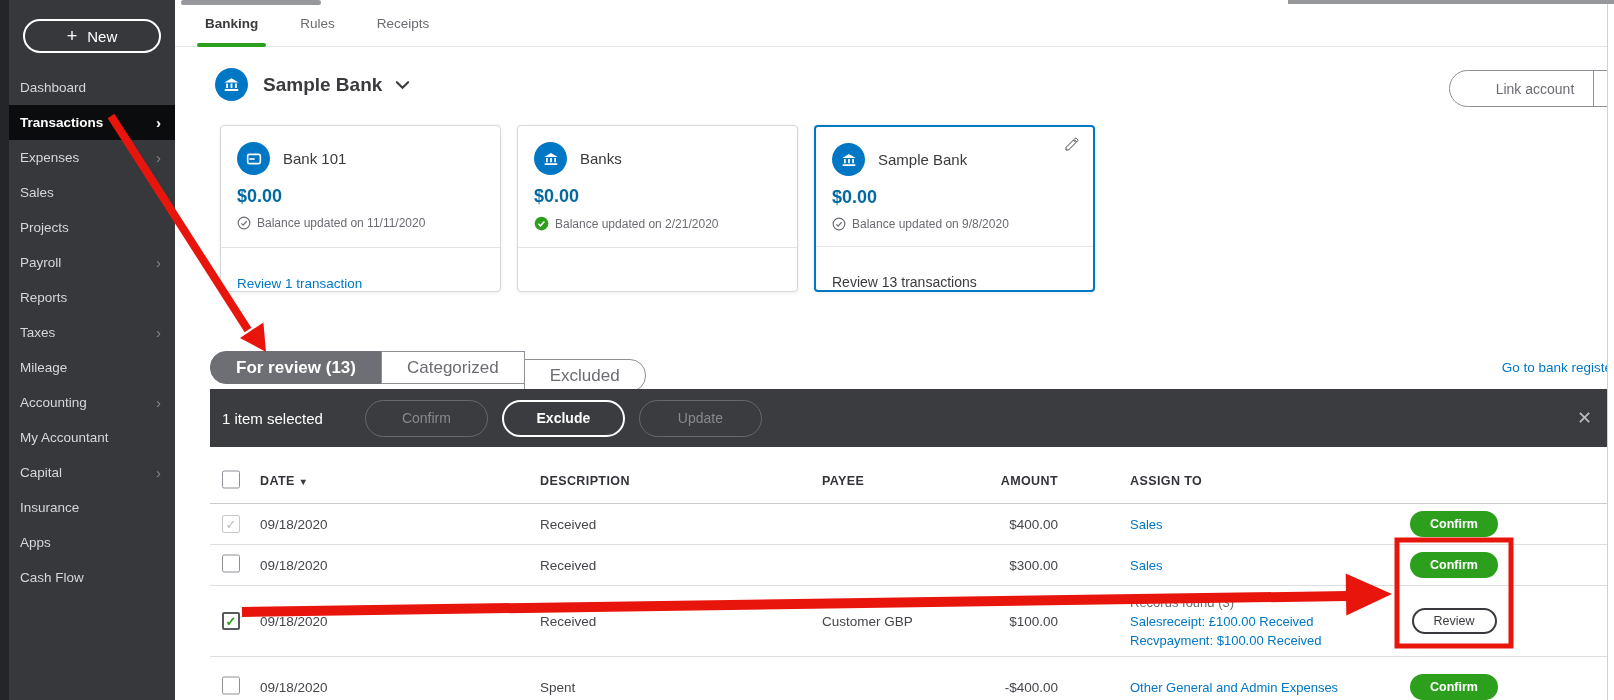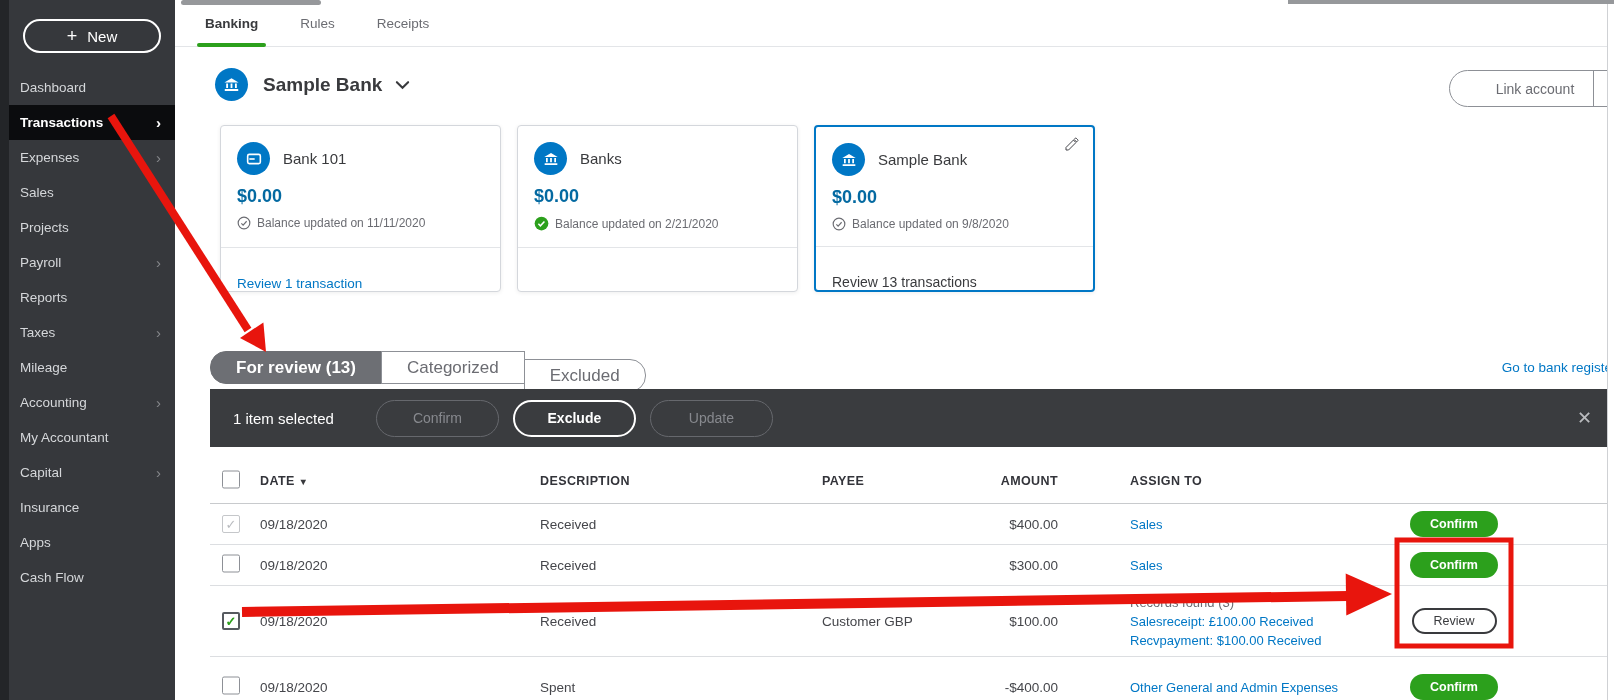--- a/index.html
+++ b/index.html
@@ -58,21 +58,21 @@
   .seg-btn{height:33px;box-sizing:border-box;border:1px solid #8d9096;background:#fff;color:#6b6c72;
            font-size:17px;font-family:inherit;padding:1px 25px;cursor:pointer;}
   .seg-btn + .seg-btn{margin-left:-1px;}
   .seg-btn.first{border-radius:16px 0 0 16px;}
   .seg-btn.last{border-radius:0 16px 16px 0;margin-top:8px;}
   .seg-btn.active{background:#6d6f74;border-color:#6d6f74;color:#fff;font-weight:bold;}
   .register-link{position:absolute;top:360px;right:2px;color:var(--blue);font-size:13.5px;
                  text-decoration:none;white-space:nowrap;cursor:pointer;}
   
   .action-bar{position:absolute;top:389px;left:35px;width:1398px;height:58px;background:var(--darkbar);
-              display:flex;align-items:center;box-sizing:border-box;padding-left:23px;}
+              display:flex;align-items:center;box-sizing:border-box;padding-left:12px;}
   .sel-text{color:#fff;font-size:15px;}
   .bar-buttons{display:flex;gap:14px;margin-left:42px;}
   .bar-btn{width:123px;height:37px;border-radius:19px;background:transparent;font-size:14px;
            font-family:inherit;cursor:pointer;}
   .bar-btn.disabled{border:1px solid #66686d;color:#87898e;}
   .bar-btn.enabled{border:2px solid #fff;color:#fff;font-weight:bold;}
   .bar-close{position:absolute;right:16px;top:50%;transform:translateY(-50%);color:#b9bbbe;
              font-size:18px;cursor:pointer;}
   
   .table{position:absolute;top:459px;left:35px;width:1398px;}

